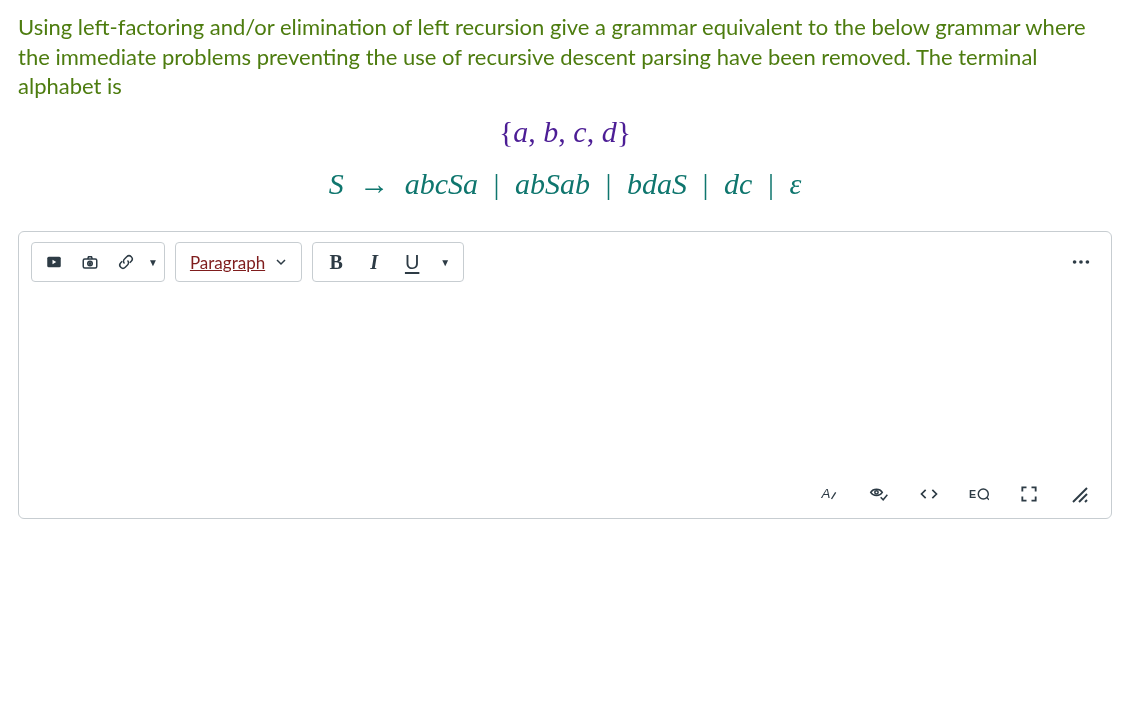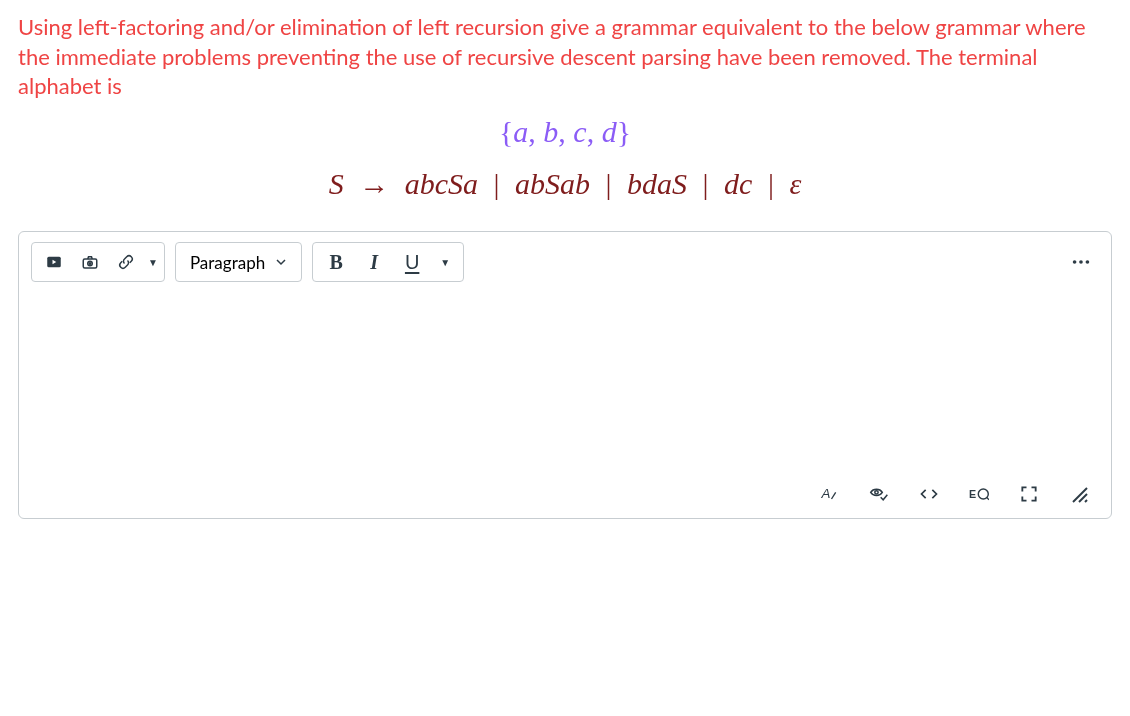--- a/index.html
+++ b/index.html
@@ -11,47 +11,47 @@
       font-family: 'Lato', 'Helvetica Neue', Arial, sans-serif;
       background: #ffffff;
       color: #2d3b45;
       width: 1130px;
       height: 716px;
       padding: 12px 18px;
     }
     .question-text {
       font-size: 22px;
       line-height: 1.35;
-      color: #ef4444;
+      color: #4d7c0f;
       margin-bottom: 8px;
     }
     .math-display {
       font-family: 'Georgia', 'Times New Roman', serif;
       font-style: italic;
       font-size: 30px;
       text-align: center;
       margin: 14px 0 18px 0;
-      color: #8b5cf6;
+      color: #4c1d95;
     }
     .math-display .brace {
       font-style: normal;
     }
     .question-text-2 {
       font-size: 22px;
       line-height: 1.35;
       color: #2d3b45;
       margin-bottom: 10px;
     }
     .grammar {
       font-family: 'Georgia', 'Times New Roman', serif;
       font-style: italic;
       font-size: 30px;
       text-align: center;
       margin: 12px 0 30px 0;
-      color: #7f1d1d;
+      color: #0f766e;
     }
     .grammar .arrow {
       font-style: normal;
       margin: 0 8px;
     }
     .grammar .bar {
       font-style: normal;
       margin: 0 8px;
     }
     .grammar .eps {
@@ -104,21 +104,22 @@
       align-items: center;
       border: 1px solid #c7cdd1;
       border-radius: 4px;
       height: 40px;
       padding: 0 14px;
       gap: 10px;
       cursor: pointer;
     }
     .para-label {
       font-size: 17px;
-      color: #000000;
+      color: #7f1d1d;
+      text-decoration: underline;
     }
     .chevron {
       display: inline-flex;
     }
     .chevron svg {
       width: 12px;
       height: 12px;
     }
     .fmt-group {
       display: flex;

